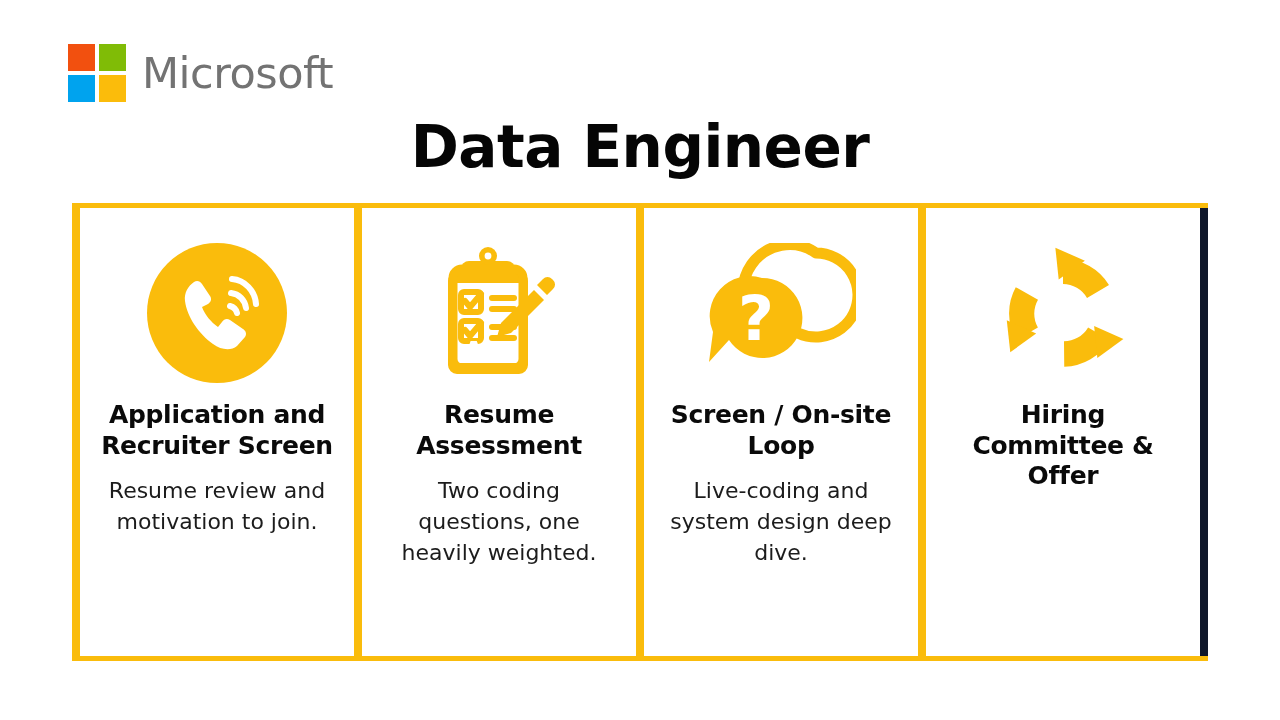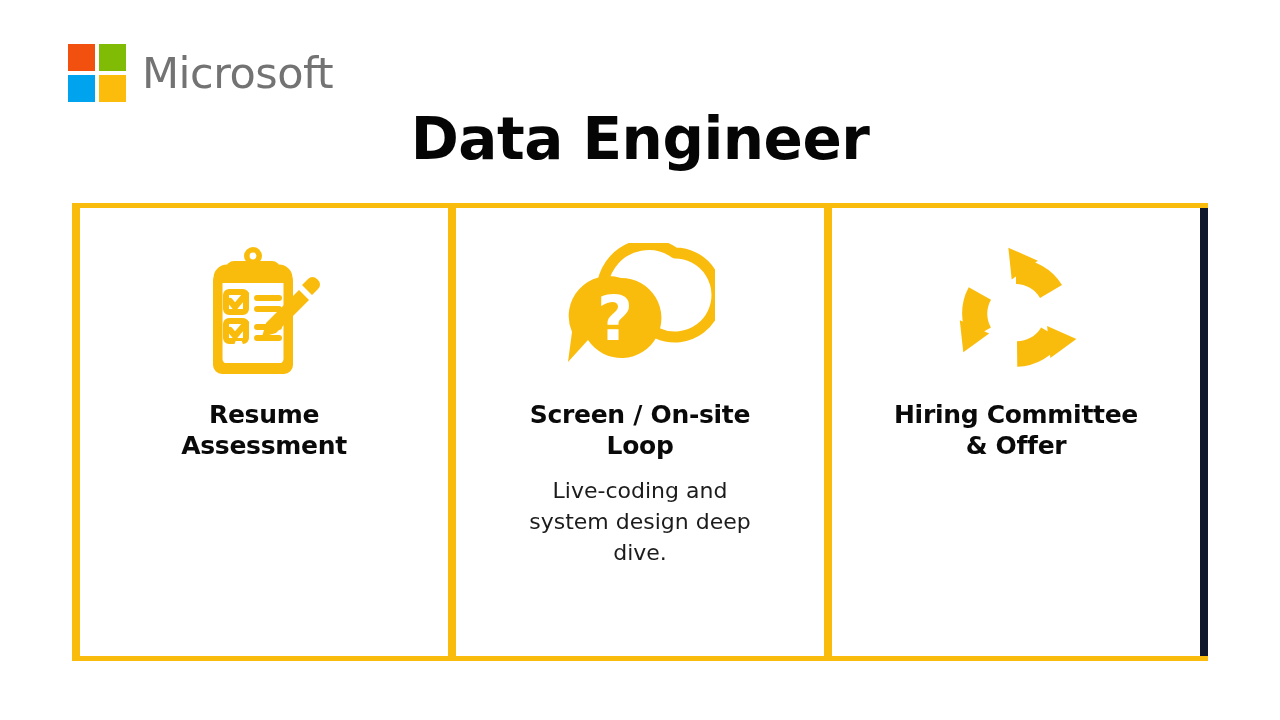--- a/index.html
+++ b/index.html
@@ -45,21 +45,21 @@
     font-weight: 400;
     color: #737373;
     letter-spacing: -0.5px;
     line-height: 1;
     white-space: nowrap;
   }
 
   .slide-title {
     position: absolute;
     left: 0;
-    top: 108px;
+    top: 116px;
     width: 1280px;
     text-align: center;
     font-family: "DejaVu Sans", sans-serif;
     font-size: 58px;
     font-weight: 700;
     color: #050505;
     letter-spacing: -0.5px;
     line-height: 1.1;
   }
 
@@ -135,20 +135,33 @@
       <span class="ms-sq" style="background:#FBBC0B"></span>
     </span>
     <span class="ms-wordmark">Microsoft</span>
   </div>
 
   <div class="slide-title">Data Engineer</div>
 </div>
 
 <div class="cards-frame">
 
+  <div class="card">
+    <div class="card-icon">
+      <svg width="140" height="140" viewBox="0 0 140 140" aria-hidden="true">
+        <circle cx="70" cy="70" r="70" fill="#FABC0C"></circle>
+        <path d="M47 39 C41 43 37 50 38 58 C40 74 52 91 66 101 C74 107 84 108 90 103 L98 94 C100 91 99 88 96 86 L83 77 C80 75 77 76 75 79 L71 84 C64 79 58 72 55 64 L61 61 C64 59 65 56 63 53 L55 41 C53 38 50 37 47 39 Z" fill="#ffffff"></path>
+        <path d="M85 36 C98 37 108 48 109 61" fill="none" stroke="#ffffff" stroke-width="6" stroke-linecap="round"></path>
+        <path d="M84 50 C92 51 98 57 99 65" fill="none" stroke="#ffffff" stroke-width="6" stroke-linecap="round"></path>
+        <path d="M83 63 C87 64 89 66 90 70" fill="none" stroke="#ffffff" stroke-width="6" stroke-linecap="round"></path>
+      </svg>
+    </div>
+    <h3 class="card-heading">Application and Recruiter Screen</h3>
+    <p class="card-body">Resume review and motivation to join.</p>
+  </div>
 
   <div class="card">
     <div class="card-icon">
       <svg width="140" height="140" viewBox="0 0 140 140" aria-hidden="true">
         <g fill="#FABC0C">
           <path d="M28 29 h62 a9 9 0 0 1 9 9 v84 a9 9 0 0 1 -9 9 h-62 a9 9 0 0 1 -9 -9 v-84 a9 9 0 0 1 9 -9 z M28 40 v80 h62 v-80 z"></path>
           <rect x="24" y="26" width="70" height="99" rx="9" fill="none" stroke="#FABC0C" stroke-width="9"></rect>
           <path d="M40 18 h38 a8 8 0 0 1 8 8 v8 h-54 v-8 a8 8 0 0 1 8 -8 z"></path>
           <circle cx="59" cy="13" r="9"></circle>
           <circle cx="59" cy="13" r="3.4" fill="#ffffff"></circle>
@@ -160,20 +173,21 @@
           <path d="M36 87 l5 6 l11 -13" fill="none" stroke="#FABC0C" stroke-width="6" stroke-linecap="round" stroke-linejoin="round"></path>
           <rect x="60" y="81" width="28" height="6" rx="3"></rect>
           <rect x="60" y="92" width="28" height="6" rx="3"></rect>
           <text x="56" y="118" font-family="DejaVu Sans, sans-serif" font-size="27" font-weight="700" fill="#ffffff" text-anchor="middle">A+</text>
           <path d="M72 80 l33 -33 l10 10 l-33 33 l-14 4 z"></path>
           <path d="M108 42 l6 -6 a6 6 0 0 1 9 0 l1 1 a6 6 0 0 1 0 9 l-6 6 z"></path>
         </g>
       </svg>
     </div>
     <h3 class="card-heading">Resume Assessment</h3>
+    <p class="card-body">Two coding questions, one heavily weighted.</p>
   </div>
 
   <div class="card">
     <div class="card-icon">
       <svg width="150" height="140" viewBox="0 0 150 140" aria-hidden="true">
         <path d="M88 10 a42 42 0 1 1 -33 68 l-2 -2 l4 24 l-22 -14 a42 42 0 0 1 53 -76 z" fill="none" stroke="#FABC0C" stroke-width="11" stroke-linejoin="round" transform="translate(22,0)"></path>
         <path d="M56 35 a40 40 0 1 1 -33 62 l-20 22 l4 -30 a40 40 0 0 1 49 -54 z" fill="#FABC0C"></path>
         <text x="50" y="97" font-family="DejaVu Sans, sans-serif" font-size="62" font-weight="700" fill="#ffffff" text-anchor="middle">?</text>
       </svg>
     </div>

